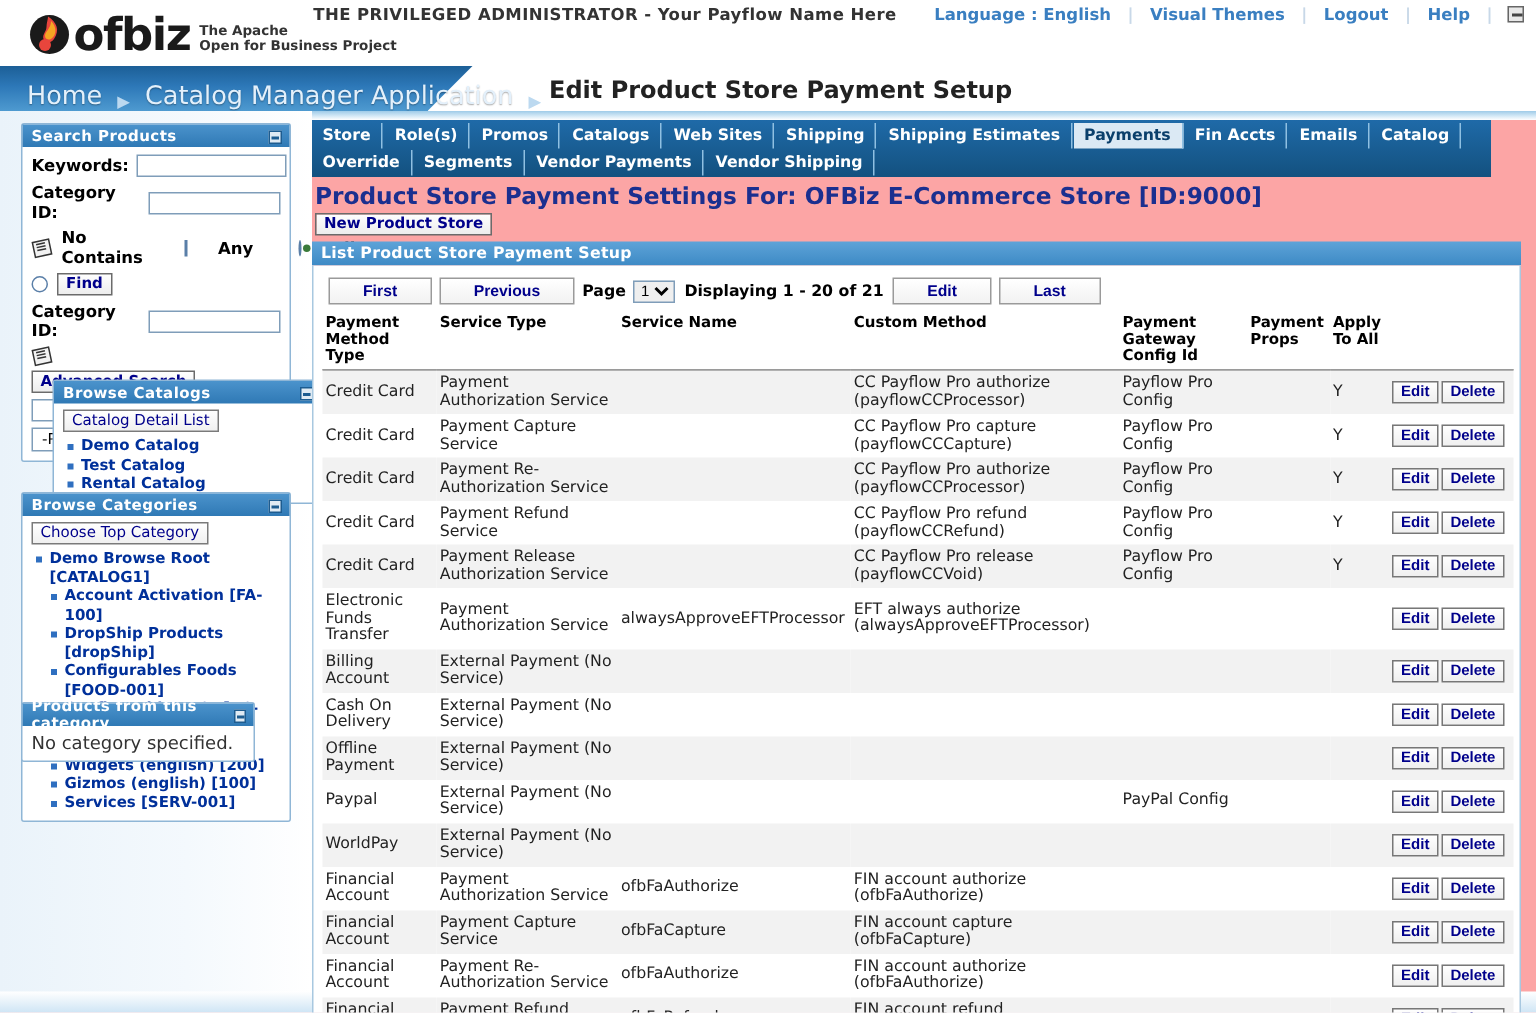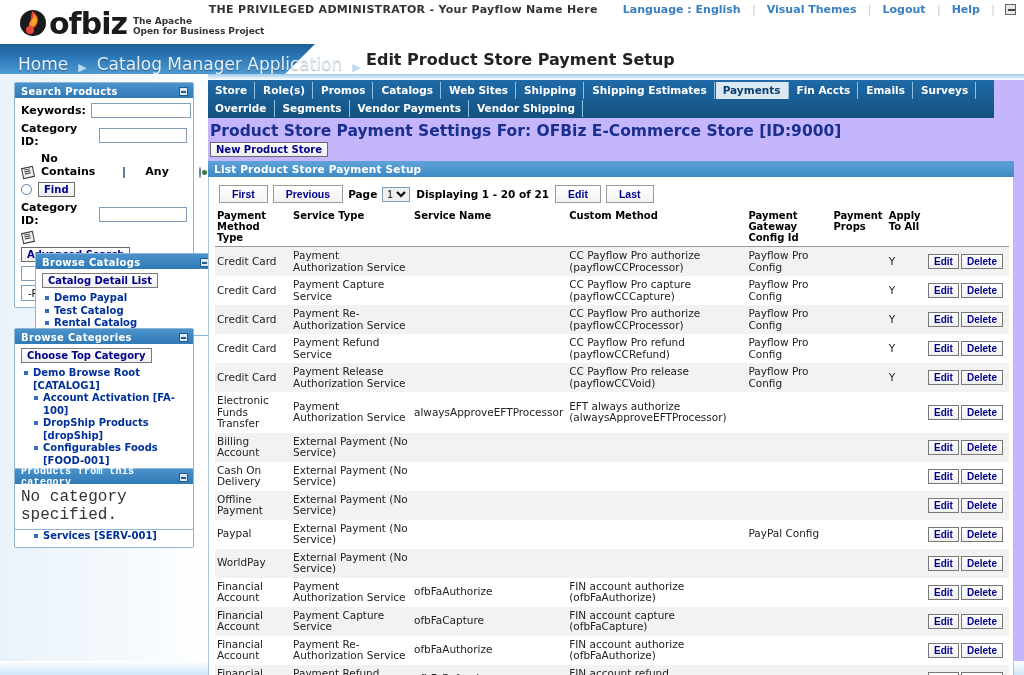--- a/index.html
+++ b/index.html
@@ -5,21 +5,21 @@
   * { box-sizing: border-box; }
   html, body {
     margin: 0; padding: 0;
     width: 1024px; height: 675px;
     background: #ffffff;
     font-family: "DejaVu Sans", "Liberation Sans", sans-serif;
     font-size: 11px;
     color: #000;
     overflow: hidden;
   }
-  #page { position: relative; width: 1024px; height: 675px; background:#c4b5fd; }
+  #page { position: relative; width: 1024px; height: 675px; background:#fca5a5; }
 
   
   .topbar {
     position: absolute; left:0; top:0; width:1024px; height:44px;
     background:#ffffff;
   }
   .logo { position:absolute; left:18px; top:5px; display:flex; align-items:flex-end; }
   .logo-text {
     font-family:"DejaVu Sans","Liberation Sans",sans-serif;
     font-weight:bold; font-size:30px; color:#1a1a1a; letter-spacing:-1px;
@@ -136,33 +136,33 @@
     color:#00008b; font-weight:bold; font-size:10px;
     padding:1px 5px; cursor:pointer; white-space:nowrap;
     font-family:"DejaVu Sans","Liberation Sans",sans-serif;
   }
   .sel {
     border:1px solid #7f9db9; background:#fff; height:16px; font-size:10px;
     padding:0 2px; font-family:"DejaVu Sans","Liberation Sans",sans-serif;
   }
   .trebtn {
     border:1px solid #7a7a7a; background:linear-gradient(180deg,#fff,#f0f0f0);
-    color:#00008b; font-weight:bold; font-size:10px; padding:1px 5px; display:inline-block;
+    color:#00008b; font-weight:normal; font-size:10px; padding:1px 5px; display:inline-block;
   }
   .tree { margin:4px 0 0 0; padding:0; list-style:none; }
   .tree li {
     font-size:10px; font-weight:bold; color:#00309a;
     padding-left:12px; position:relative; line-height:12.5px;
   }
   .tree li:before{
     content:""; position:absolute; left:3px; top:4px; width:4px; height:4px; background:#2f6fc0;
   }
   .tree .lvl2 { padding-left:22px; }
   .tree .lvl2:before { left:13px; }
-  .muted { font-size:16px; color:#333; }
+  .muted { font-size:12px; color:#333; }
 
   
   .main { position:absolute; left:208px; top:80px; width:816px; }
 
   .tabbar {
     background: linear-gradient(180deg,#1f6aa8 0%, #13517f 100%);
     padding:2px 0 0 0; width:786px;
   }
   .tabrow { display:flex; flex-wrap:wrap; }
   .tab {
@@ -182,21 +182,21 @@
   .secthead {
     background: linear-gradient(180deg,#5ea3d8 0%, #3d8ac5 100%);
     color:#fff; font-weight:bold; font-size:10.5px;
     padding:2px 0 2px 6px; width:806px; letter-spacing:0.2px;
   }
   .sectbox { border:1px solid #a8c8e0; border-top:none; width:806px; background:#fff; padding:6px 6px 4px 6px; }
 
   .pager { display:flex; align-items:center; gap:0px; margin:2px 0 6px 4px; font-size:10.5px; }
   .pager .pbtn {
     border:1px solid #9a9a9a; background:linear-gradient(180deg,#fff,#f2f2f2);
-    color:#00008b; font-weight:bold; font-size:10.5px; padding:2px 12px; margin-right:5px;
+    color:#00008b; font-weight:bold; font-size:10.5px; padding:2px 22px; margin-right:5px;
   }
   .pager .ptxt { font-weight:bold; margin:0 3px 0 0; }
   .pager .psel { border:1px solid #7f9db9; height:15px; font-size:10px; margin:0 6px 0 2px; }
   .pager .pinfo { font-weight:bold; margin:0 6px 0 0; }
 
   table.grid { border-collapse:collapse; width:794px; font-size:10.5px; }
   table.grid th {
     text-align:left; font-weight:bold; font-size:10px; color:#000;
     padding:1px 4px 3px 2px; vertical-align:top;
     border-bottom:1px solid #9a9a9a;
@@ -268,21 +268,21 @@
     </div>
     <div class="panel-bd">
       <div class="frm-row">
         <span class="frm-lbl">Keywords:</span>
         <input class="inp" style="width: 100px; margin-left: 5px;" value="">
       </div>
       <div class="frm-row">
         <span class="frm-lbl">Category ID:</span>
         <input class="inp" style="width: 88px; margin-left: 4px;" value="">
       </div>
-      <div class="frm-row" style="gap:20px;align-items:flex-end;">
+      <div class="frm-row" style="gap:20px;">
         <span class="lookup"></span>
         <span class="frm-lbl">No Contains</span>
         <span class="cb" style="margin-left:8px;"></span>
         <span class="frm-lbl">Any</span>
         <span class="rb on" style="margin-left:10px;"></span>
         <span class="frm-lbl">All</span>
       </div>
       <div class="frm-row" style="gap:6px;">
         <span class="rb"></span>
         <button class="btn">Find</button>
@@ -310,21 +310,21 @@
   </div>
 
   <div class="panel" style="left:14px; top:253px; width:180px;margin-left:21px;">
     <div class="panel-hd">
       <span>Browse Catalogs</span>
       <span class="panel-min"></span>
     </div>
     <div class="panel-bd" style="padding:4px 6px 5px 6px;">
       <span class="trebtn">Catalog Detail List</span>
       <ul class="tree">
-        <li><a href="#" style="color:#00309a;">Demo Paypal</a></li>
+        <li><a href="#" style="color:#00309a;">Demo Catalog</a></li>
         <li><a href="#" style="color:#00309a;">Test Catalog</a></li>
         <li><a href="#" style="color:#00309a;">Rental Catalog</a></li>
       </ul>
     </div>
   </div>
 
   <div class="panel" style="left:14px; top:328px; width:180px;">
     <div class="panel-hd">
       <span>Browse Categories</span>
       <span class="panel-min"></span>
@@ -338,21 +338,21 @@
         <li class="lvl2"><a href="#" style="color:#00309a;">Configurables Foods [FOOD-001]</a></li>
         <li class="lvl2"><a href="#" style="color:#00309a;">Configurables PCs [PC-100]</a></li>
         <li class="lvl2"><a href="#" style="color:#00309a;">Gift Cards [GC-100]</a></li>
         <li class="lvl2"><a href="#" style="color:#00309a;">Widgets (english) [200]</a></li>
         <li class="lvl2"><a href="#" style="color:#00309a;">Gizmos (english) [100]</a></li>
         <li class="lvl2"><a href="#" style="color:#00309a;">Services [SERV-001]</a></li>
       </ul>
     </div>
   </div>
 
-  <div class="panel" style="left:14px; top:468px; width:180px;font-family:Liberation Mono, monospace;">
+  <div class="panel" style="left:14px; top:468px; width:156px;">
     <div class="panel-hd">
       <span>Products from this category</span>
       <span class="panel-min"></span>
     </div>
     <div class="panel-bd" style="padding:4px 6px 5px 6px;">
       <span class="muted">No category specified.</span>
     </div>
   </div>
 
   <div class="main">
@@ -362,21 +362,21 @@
         <a href="#" class="tab">Store</a>
         <a href="#" class="tab">Role(s)</a>
         <a href="#" class="tab">Promos</a>
         <a href="#" class="tab">Catalogs</a>
         <a href="#" class="tab">Web Sites</a>
         <a href="#" class="tab">Shipping</a>
         <a href="#" class="tab">Shipping Estimates</a>
         <a href="#" class="tab active">Payments</a>
         <a href="#" class="tab">Fin Accts</a>
         <a href="#" class="tab">Emails</a>
-        <a href="#" class="tab">Surveys</a>
+        <a href="#" class="tab">Catalog</a>
         <a href="#" class="tab">Override</a>
         <a href="#" class="tab">Segments</a>
         <a href="#" class="tab">Vendor Payments</a>
         <a href="#" class="tab">Vendor Shipping</a>
       </div>
     </div>
 
     <div class="pagetitle">Product Store Payment Settings For: OFBiz E-Commerce Store [ID:9000]</div>
     <div class="newbtnrow">
       <button class="btn">New Product Store</button>

